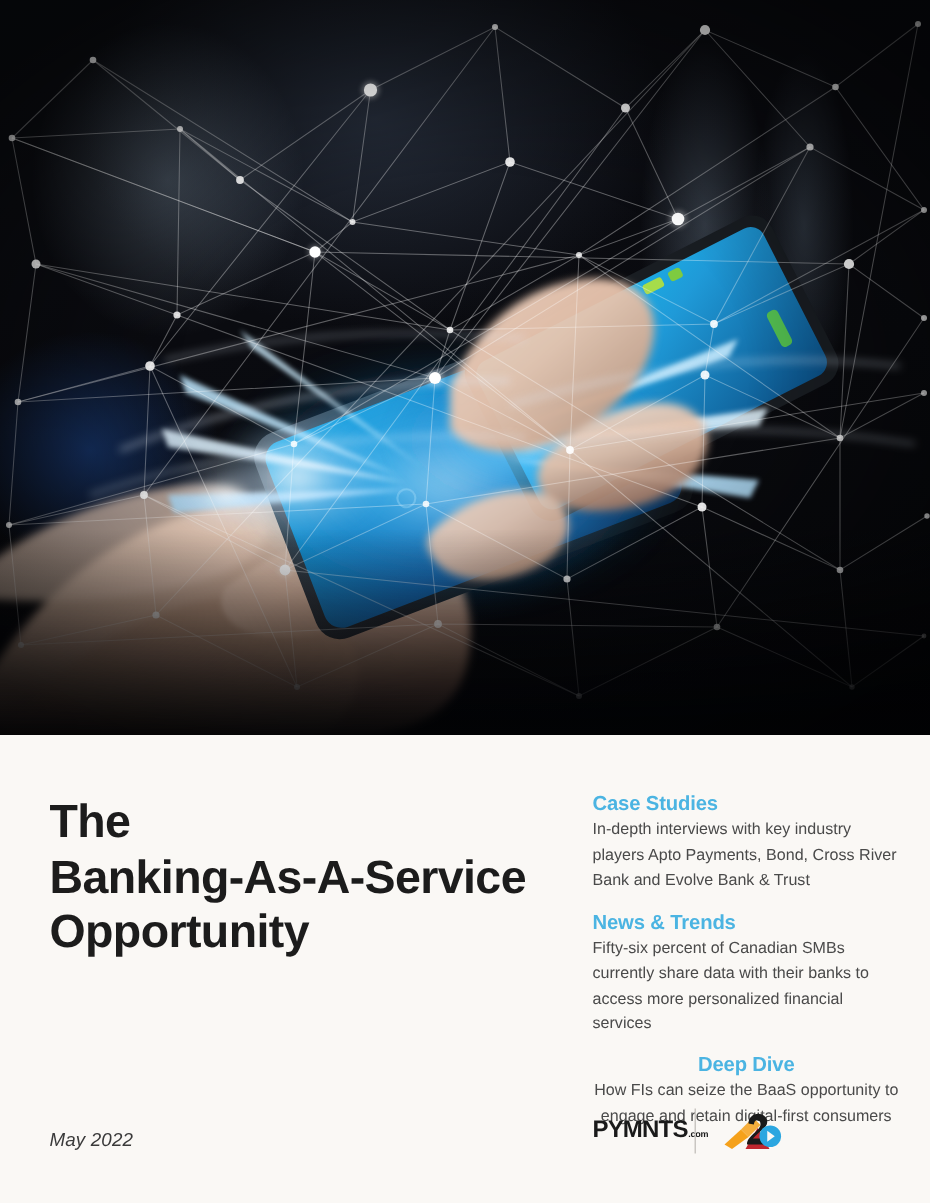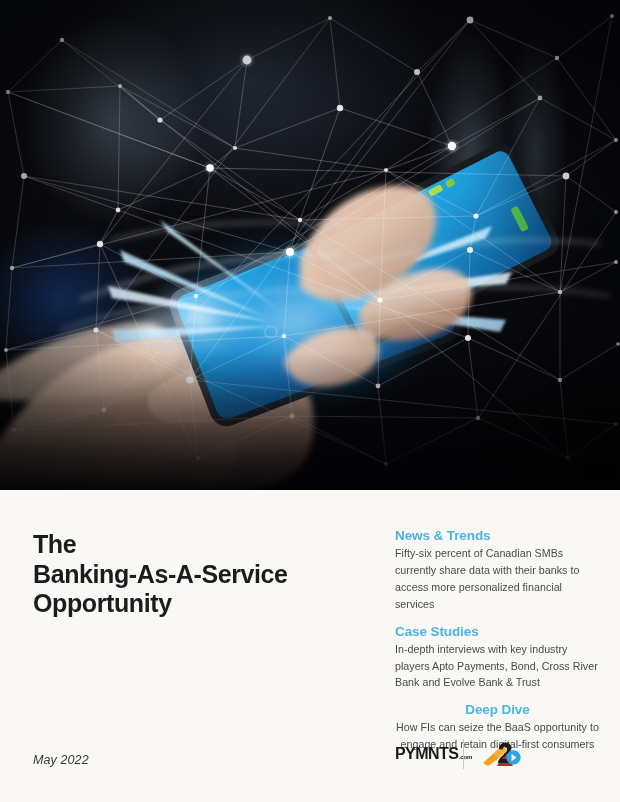--- a/index.html
+++ b/index.html
@@ -68,21 +68,21 @@
   .left-col {
     position: absolute;
     left: 33px;
     top: 40px;
     width: 345px;
   }
   .title {
     margin: 0;
     color: #1c1c1c;
     font-weight: bold;
-    font-size: 25px;
+    font-size: 31px;
     line-height: 1.18;
     letter-spacing: -0.4px;
   }
   .title .ital {
     font-style: italic;
     font-weight: bold;
     letter-spacing: -0.2px;
   }
   .pubdate {
     position: absolute;
@@ -371,27 +371,27 @@
         <span>Banking-As-A-Service</span><br>
         <span>Opportunity</span><br>
       </h1>
     </div>
 
     <div class="pubdate">May 2022</div>
 
     <div class="right-col">
 
       <div class="section">
+        <h2 class="sec-head">Case Studies</h2>
+        <p class="sec-body">In-depth interviews with key industry players  Apto Payments, Bond, Cross River Bank and Evolve Bank &amp; Trust</p>
+      </div>
+
+      <div class="section">
         <h2 class="sec-head">News &amp; Trends</h2>
         <p class="sec-body">Fifty-six percent of Canadian SMBs currently share data with their banks to access more personalized financial services</p>
-      </div>
-
-      <div class="section">
-        <h2 class="sec-head">Case Studies</h2>
-        <p class="sec-body">In-depth interviews with key industry players  Apto Payments, Bond, Cross River Bank and Evolve Bank &amp; Trust</p>
       </div>
 
       <div class="section">
         <h2 class="sec-head">Deep Dive</h2>
         <p class="sec-body">How FIs can seize the BaaS opportunity to engage and retain digital-first consumers</p>
       </div>
 
     </div>
 
     <div class="logos">

